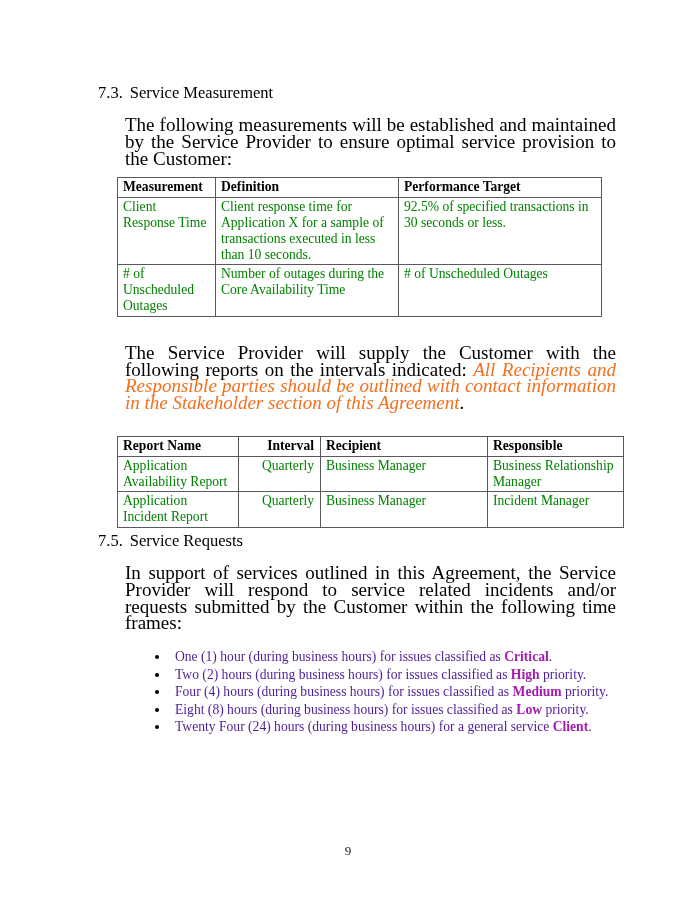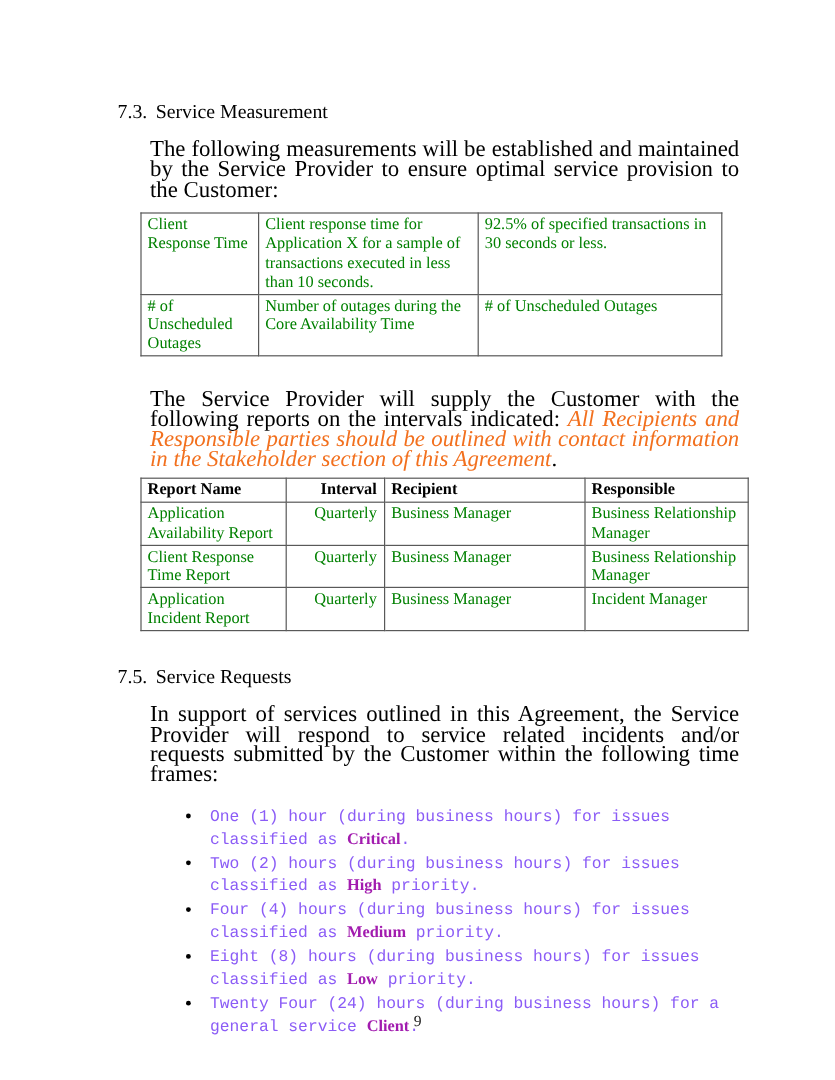--- a/index.html
+++ b/index.html
@@ -20,51 +20,51 @@
     margin: 0 0 14px 0;
     line-height: 20px;
   }
   .section-heading .sec-title { margin-left: 7px; }
   .para {
     font-size: 19px;
     line-height: 16.8px;
     text-align: justify;
     margin: 0 0 10px 27px;
   }
-  .para-74 { margin-bottom: 6px; }
+  .para-74 { margin-bottom: 24px; }
   .para-75 { margin-bottom: 16px; }
   .orange-note { font-style: italic; color: #f2701e; }
   table {
     border-collapse: collapse;
     table-layout: fixed;
     margin-left: 19px;
     font-size: 13.6px;
     line-height: 15.8px;
   }
   .measurement-table { width: 484px; margin-bottom: 28px; }
-  .reporting-table  { width: 506px; margin-bottom: 28px; }
+  .reporting-table  { width: 506px; margin-bottom: 3px; }
   th, td {
     border: 1px solid #595959;
     padding: 1px 6px 2px 5px;
     vertical-align: top;
     text-align: left;
     overflow: hidden;
   }
   th { font-weight: bold; color: #000000; }
   td { color: #008000; }
   .col-center { text-align: right; }
   .bullet-list {
     margin: 0 0 0 27px;
     padding-left: 45px;
     font-size: 13.6px;
     line-height: 17.5px;
     color: #000000; 
   }
   .bullet-list li { padding-left: 5px; }
-  .bullet-list .green { color: #8b5cf6; font-family: Liberation Mono, monospace; }
+  .bullet-list .green { color: #4c1d95; }
   .bullet-list b { color: #a21caf; font-weight: bold; }
   .page-number {
     position: absolute;
     top: 843px;
     left: 0;
     width: 100%;
     text-align: center;
     font-size: 13px;
     color: #222222;
   }
@@ -78,20 +78,25 @@
 
   <p class="para">The following measurements will be established and maintained by the Service Provider to ensure optimal service provision to the Customer:</p>
 
   <table class="measurement-table">
     <colgroup>
         <col style="width:98px">
         <col style="width:183px">
         <col style="width:203px">
       </colgroup>
     <tbody>
+        <tr>
+      <th>Measurement</th>
+      <th>Definition</th>
+      <th>Performance Target</th>
+    </tr>
     <tr>
       <td>Client Response Time</td>
       <td>Client response time for Application X for a sample of transactions executed in less than 10 seconds.</td>
       <td>92.5% of specified transactions in 30 seconds or less.</td>
     </tr>
     <tr>
       <td># of Unscheduled Outages</td>
       <td>Number of outages during the Core Availability Time</td>
       <td># of Unscheduled Outages</td>
     </tr>
@@ -115,26 +120,20 @@
       <th>Recipient</th>
       <th>Responsible</th>
     </tr>
     <tr>
       <td>Application Availability Report</td>
       <td class="col-center">Quarterly</td>
       <td>Business Manager</td>
       <td>Business Relationship Manager</td>
     </tr>
     <tr>
-      <td>Client Response Time Report</td>
-      <td class="col-center">Quarterly</td>
-      <td>Business Manager</td>
-      <td>Business Relationship Manager</td>
-    </tr>
-    <tr>
       <td>Application Incident Report</td>
       <td class="col-center">Quarterly</td>
       <td>Business Manager</td>
       <td>Incident Manager</td>
     </tr>
   </tbody>
     </table>
 
   <h2 class="section-heading"><span class="sec-num">7.5.</span><span class="sec-title">Service Requests</span></h2>
 

